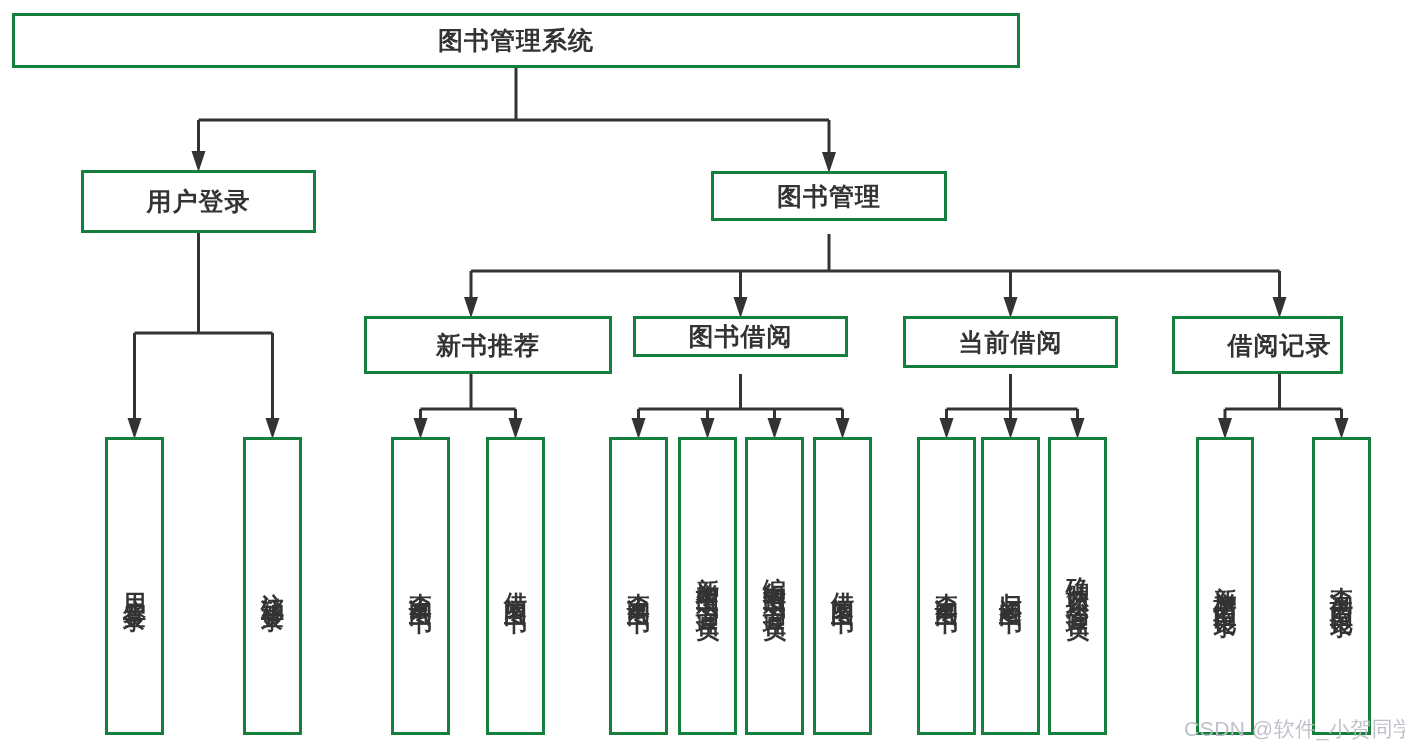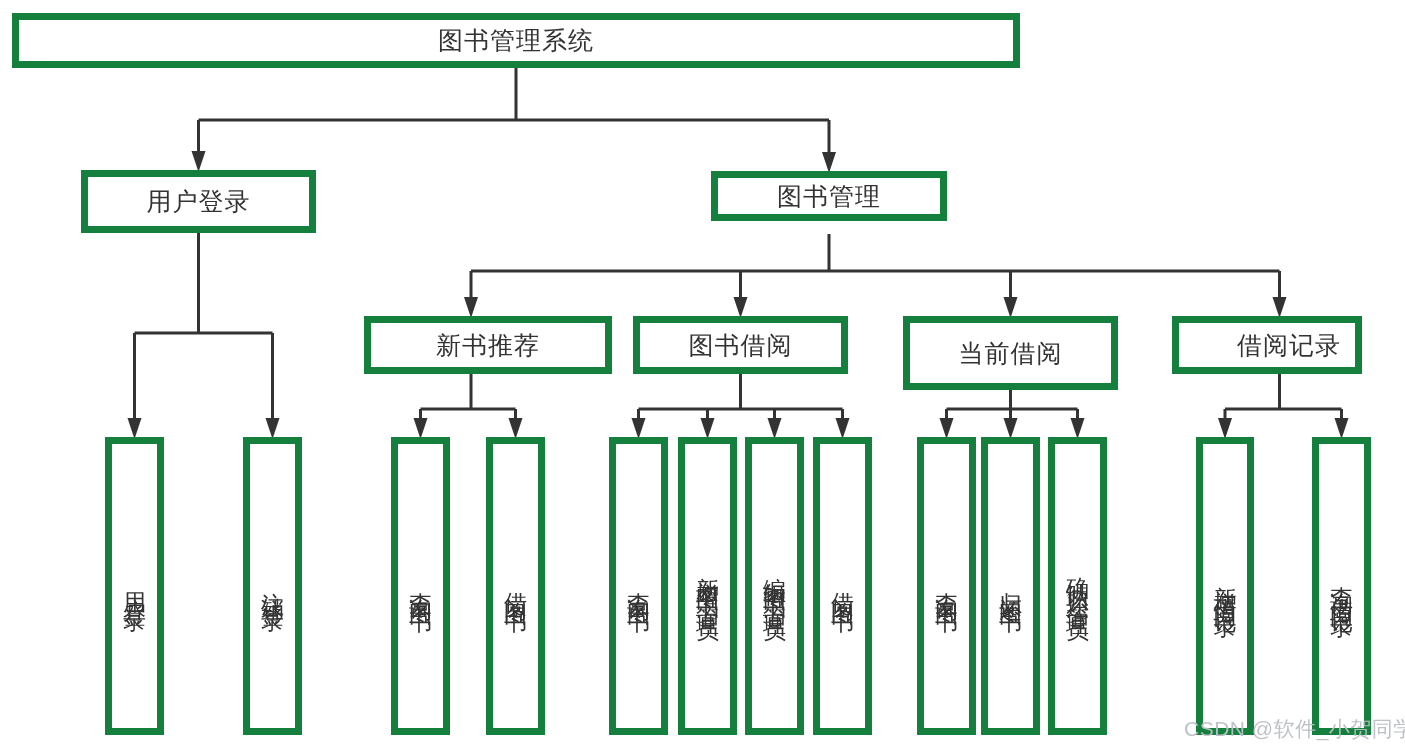--- a/index.html
+++ b/index.html
@@ -12,27 +12,28 @@
     overflow: hidden;
   }
   #connectors {
     position: absolute;
     left: 0; top: 0;
     z-index: 0;
   }
   .box {
     position: absolute;
     box-sizing: border-box;
-    border: 7px solid #15803d;
+    border: 3px solid #15803d;
     background: #ffffff;
     color: #333333;
     display: flex;
     align-items: center;
     justify-content: center;
     z-index: 1;
+    font-weight: bold;
   }
   .hbox {
     font-size: 25px;
     letter-spacing: 1px;
     white-space: nowrap;
   }
   .vbox .vtext {
     writing-mode: vertical-rl;
     text-orientation: mixed;
     font-size: 23px;
@@ -85,27 +86,27 @@
   <div class="box hbox" style="left:81px; top:170px; width:235px; height:63px;">
     <span>用户登录</span>
   </div>
   <div class="box hbox" style="left:711px; top:171px; width:236px; height:50px;">
     <span>图书管理</span>
   </div>
 
   <div class="box hbox" style="left:364px; top:316px; width:248px; height:58px;">
     <span>新书推荐</span>
   </div>
-  <div class="box hbox" style="left:633px; top:316px; width:215px; height:58px;">
+  <div class="box hbox" style="left:633px; top:316px; width:215px; height:41px;">
     <span>图书借阅</span>
   </div>
-  <div class="box hbox" style="left:903px; top:316px; width:215px; height:74px;">
+  <div class="box hbox" style="left:903px; top:316px; width:215px; height:52px;">
     <span>当前借阅</span>
   </div>
-  <div class="box hbox" style="left:1172px; top:316px; width:190px; height:58px;padding-left:44px;">
+  <div class="box hbox" style="left:1172px; top:316px; width:171px; height:58px;padding-left:44px;">
     <span>借阅记录</span>
   </div>
 
   <div class="box vbox" style="left:105px; top:437px; width:59px; height:298px;">
     <span class="vtext">用户登录</span>
   </div>
   <div class="box vbox" style="left:243px; top:437px; width:59px; height:298px;">
     <span class="vtext">注销登录</span>
   </div>
 

